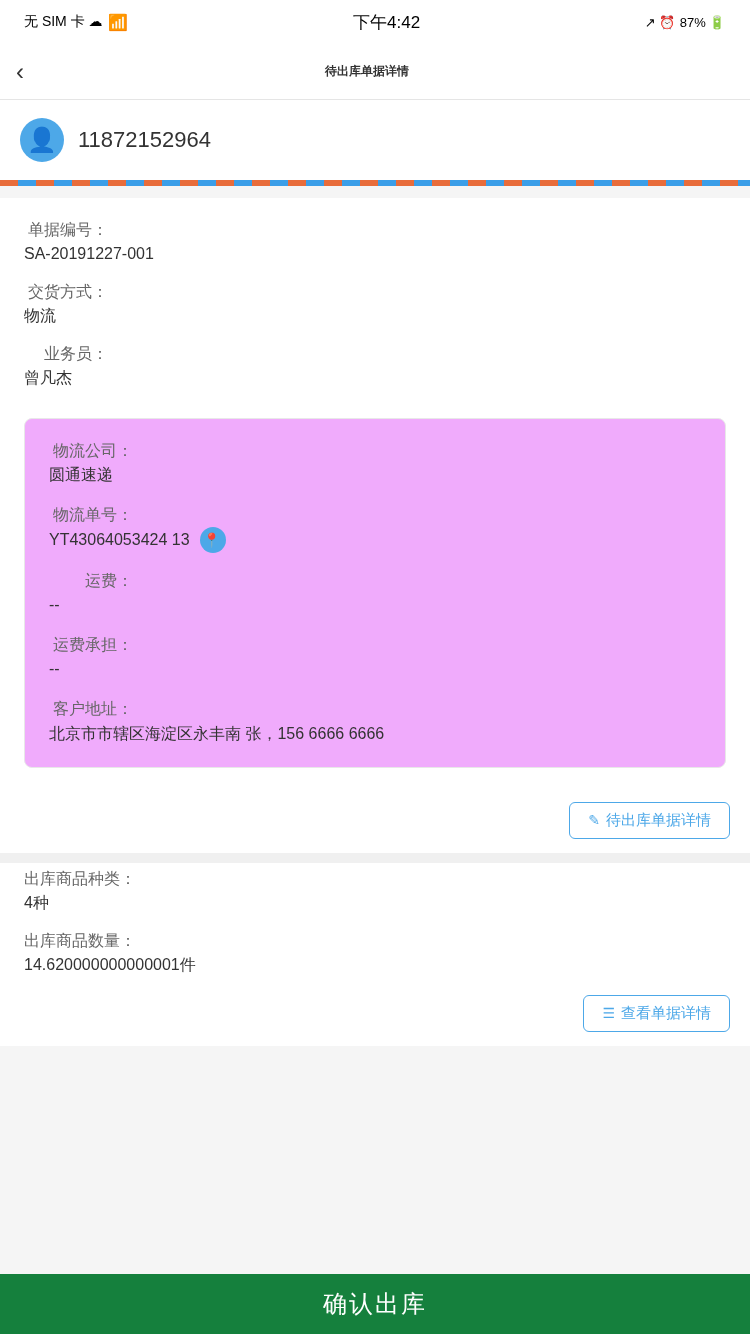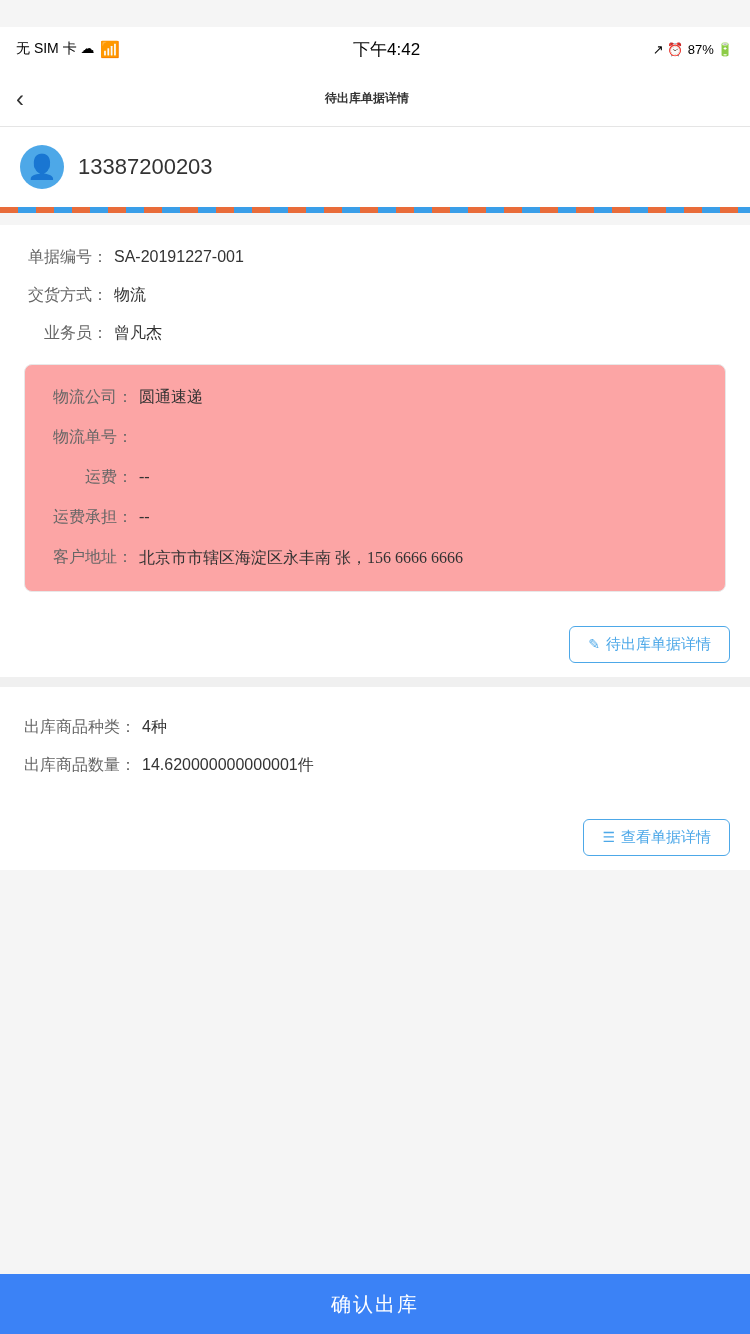--- a/index.html
+++ b/index.html
@@ -13,24 +13,23 @@
       overflow-x: hidden;
     }
 
     
     .status-bar {
       background: #fff;
       height: 44px;
       display: flex;
       align-items: center;
       justify-content: space-between;
-      padding: 0 16px;
+      padding: 0 24px;
       font-size: 15px;
       font-weight: 500;
-      margin-top: 27px;
     }
     .status-bar-left { font-size: 14px; color: #000; display: flex; align-items: center; gap: 6px; }
     .status-bar-center { font-size: 17px; font-weight: 400; color: #000000; }
     .status-bar-right { display: flex; align-items: center; gap: 4px; font-size: 13px; }
 
     
     .nav-bar {
       background: #fff;
       height: 56px;
       display: flex;
@@ -95,42 +94,42 @@
       padding: 20px 24px;
       margin-top: 12px;
     }
     .info-row {
       display: flex;
       align-items: flex-start;
       margin-bottom: 14px;
       font-size: 16px;
       color: #333;
       line-height: 1.5;
+      flex-direction: column;
     }
     .info-row:last-child { margin-bottom: 0; }
     .info-label {
       color: #666;
       min-width: 90px;
       text-align: right;
       flex-shrink: 0;
       padding-right: 6px;
     }
     .info-value {
       color: #333;
       flex: 1;
     }
 
     
     .logistics-card {
-      background: #fca5a5;
+      background: #f0abfc;
       border: 1px solid #e8e8e8;
       border-radius: 8px;
-      margin: 19px 0 0 0;
+      margin: 28px 0 0 0;
       padding: 20px 24px;
-      font-family: Liberation Serif, serif;
     }
     .logistics-card .info-row { margin-bottom: 16px; }
     .logistics-card .info-row:last-child { margin-bottom: 0; }
 
     .tracking-row {
       display: flex;
       align-items: center;
       gap: 10px;
     }
     .location-icon {
@@ -174,45 +173,45 @@
 
     
     .section-sep {
       height: 10px;
       background: #f0f0f0;
     }
 
     
     .goods-section {
       background: #fff;
-      padding: 28px 24px;
+      padding: 4px 24px;
     }
 
     
     .view-detail-btn {
       display: flex;
       justify-content: flex-end;
       padding: 14px 20px 14px 0;
       background: #fff;
     }
 
     
     .bottom-area {
       position: absolute;
       bottom: 0;
       left: 0;
       right: 0;
     }
     .confirm-btn {
-      background: #3b82f6;
+      background: #15803d;
       color: #fff;
       border: none;
       width: 100%;
       height: 60px;
-      font-size: 20px;
+      font-size: 24px;
       font-weight: 500;
       cursor: pointer;
       letter-spacing: 2px;
     }
 
     .wifi-icon { font-size: 16px; }
   </style>
 </head>
 <body>
 
@@ -232,21 +231,21 @@
 
 <div class="nav-bar">
   <span class="nav-back">‹</span>
   <span class="nav-title">待出库单据详情</span>
 </div>
 
 <div class="customer-header">
   <div class="customer-avatar">
     <span class="avatar-icon">👤</span>
   </div>
-  <span class="customer-phone">13387200203</span>
+  <span class="customer-phone">11872152964</span>
 </div>
 
 <div class="dashed-divider"></div>
 
 <div class="info-section">
   <div class="info-row">
     <span class="info-label">单据编号：</span>
     <span class="info-value">SA-20191227-001</span>
   </div>
   <div class="info-row">
@@ -258,20 +257,26 @@
     <span class="info-value">曾凡杰</span>
   </div>
 
   <div class="logistics-card">
     <div class="info-row">
       <span class="info-label">物流公司：</span>
       <span class="info-value">圆通速递</span>
     </div>
     <div class="info-row">
       <span class="info-label">物流单号：</span>
+      <div class="tracking-row">
+        <span class="info-value">YT43064053424 13</span>
+        <div class="location-icon">
+          <span class="location-icon-inner">📍</span>
+        </div>
+      </div>
     </div>
     <div class="info-row">
       <span class="info-label">运费：</span>
       <span class="info-value">--</span>
     </div>
     <div class="info-row">
       <span class="info-label">运费承担：</span>
       <span class="info-value">--</span>
     </div>
     <div class="info-row">

